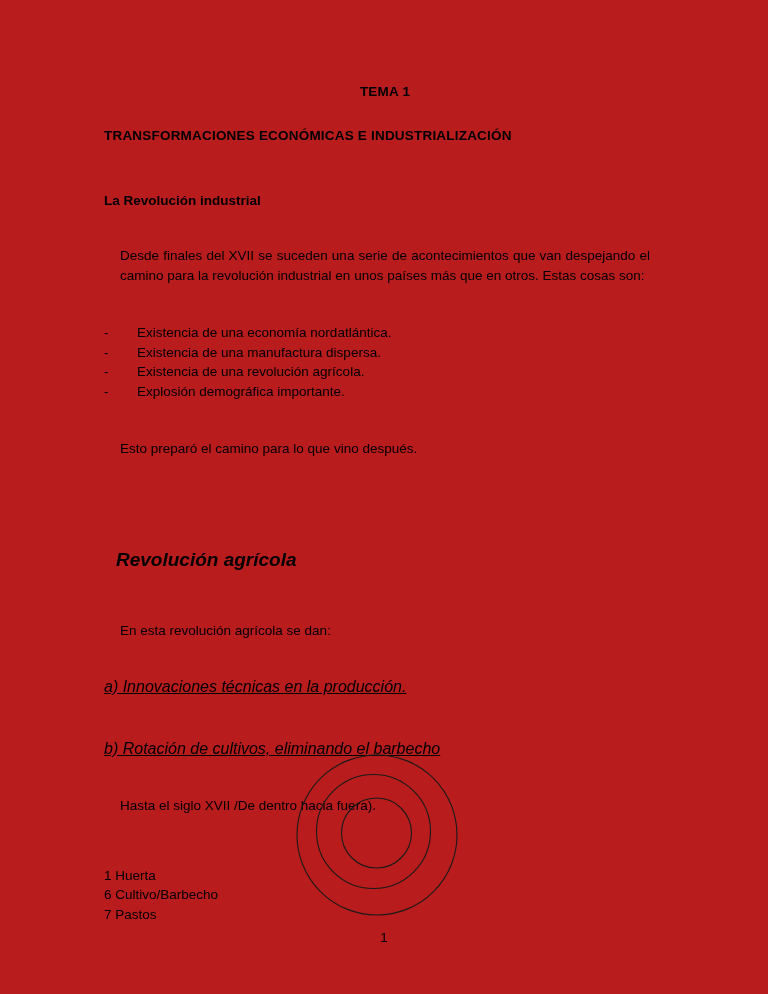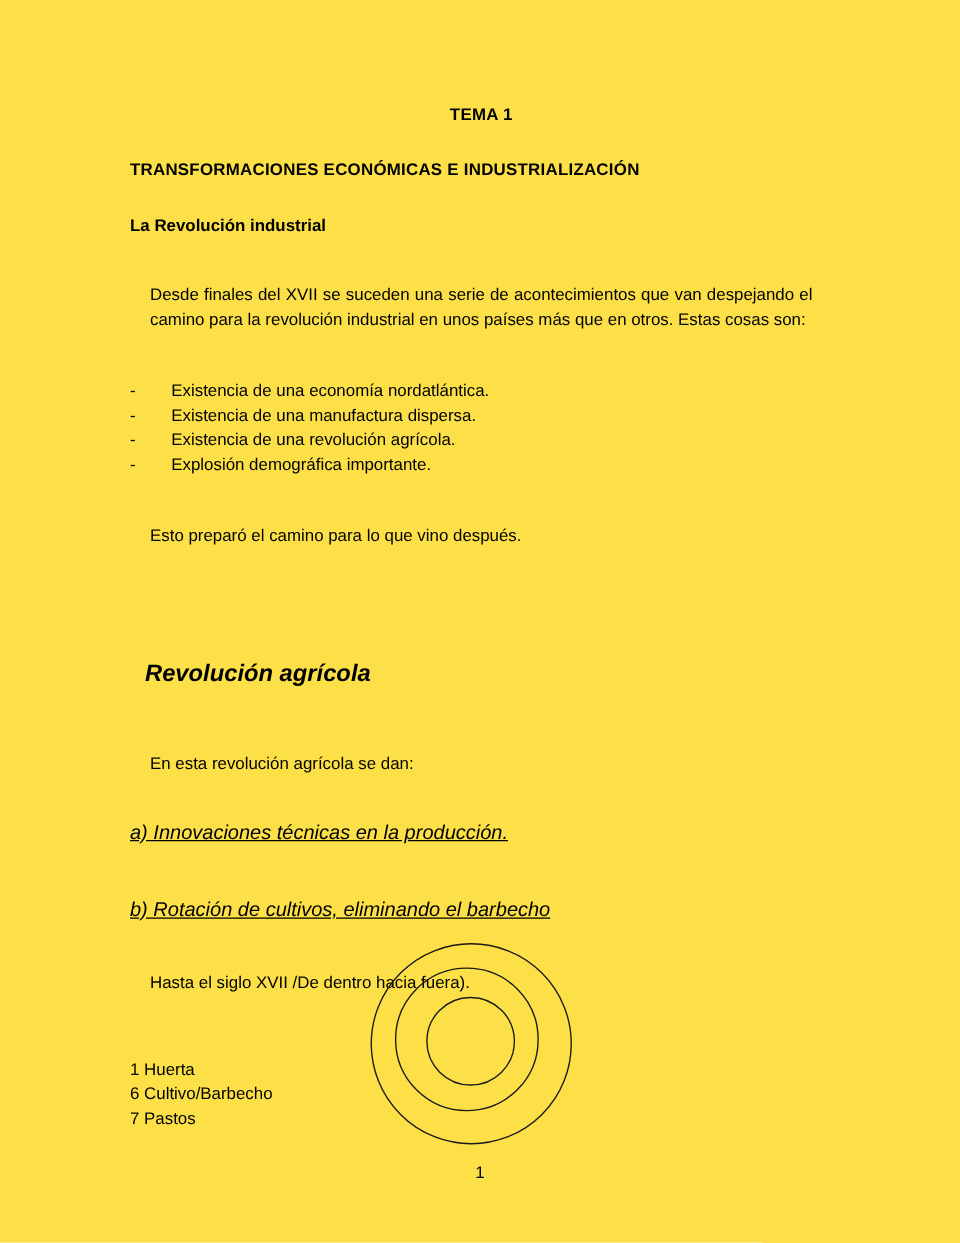--- a/index.html
+++ b/index.html
@@ -13,21 +13,21 @@
     position: relative;
     font-family: "Liberation Sans", sans-serif;
     color: #000000;
     overflow: hidden;
   }
   .page {
     position: absolute;
     left: 0; top: 0;
     width: 768px;
     height: 994px;
-    background: #fde047;
+    background: #b91c1c;
     text-decoration: underline;
   }
   .content {
     position: absolute;
     left: 104px;
     top: 84px;
     width: 562px;
   }
   .doc-title {
     font-size: 13.5px;
@@ -38,21 +38,21 @@
   }
   .doc-subtitle {
     font-size: 13.5px;
     font-weight: bold;
     letter-spacing: 0.2px;
     margin: 29px 0 0 0;
   }
   .section-heading {
     font-size: 13.5px;
     font-weight: bold;
-    margin: 30px 0 0 0;
+    margin: 50px 0 0 0;
   }
   .section-heading-italic {
     font-size: 19px;
     font-weight: bold;
     font-style: italic;
     margin: 12px;
   }
   p.body-text {
     font-size: 13.5px;
     line-height: 19.5px;

